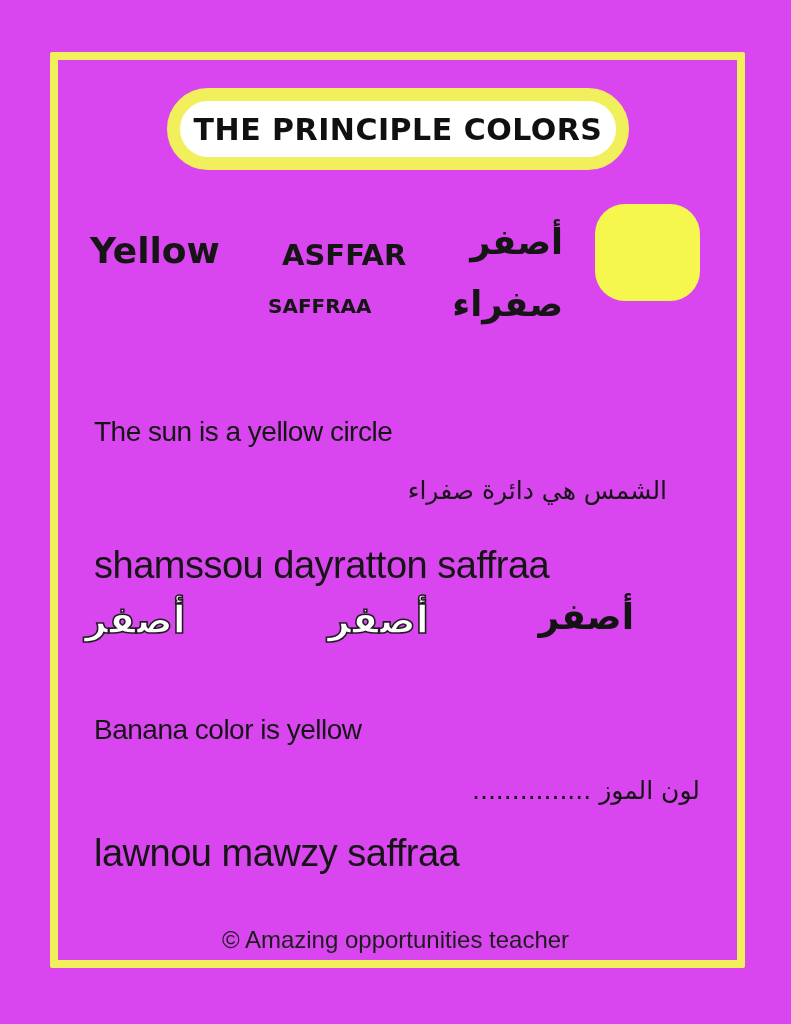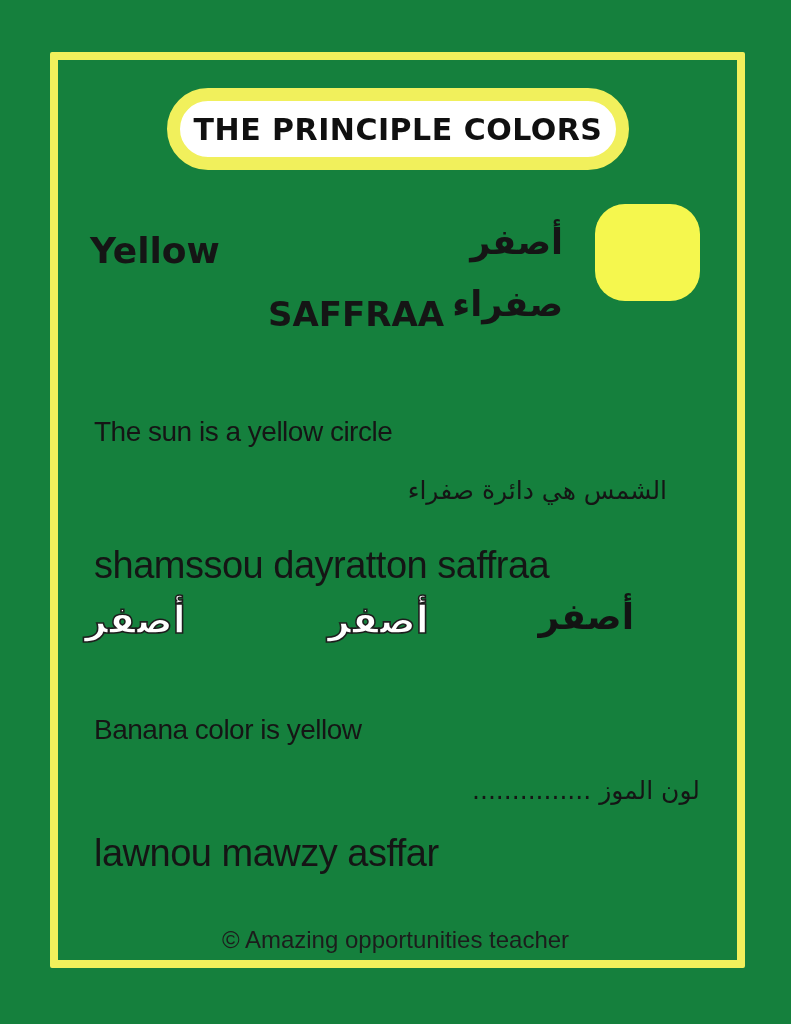--- a/index.html
+++ b/index.html
@@ -4,21 +4,21 @@
 <style>
   html, body {
     margin: 0;
     padding: 0;
     background: #ffffff;
   }
   .page {
     position: relative;
     width: 791px;
     height: 1024px;
-    background: #15803d;
+    background: #d946ef;
     overflow: hidden;
     font-family: "Liberation Sans", sans-serif;
     color: #151515;
   }
   .page * { box-sizing: border-box; }
 
   .outer-border {
     position: absolute;
     left: 50px;
     top: 52px;
@@ -68,21 +68,21 @@
     right: 228px; top: 222px;
     font-family: "DejaVu Sans", sans-serif;
     font-weight: bold;
     font-size: 35px;
     direction: rtl;
   }
   .vocab-translit-2 {
     left: 268px; top: 294px;
     font-family: "DejaVu Sans", sans-serif;
     font-weight: bold;
-    font-size: 34px;
+    font-size: 20px;
   }
   .vocab-ar-2 {
     right: 228px; top: 284px;
     font-family: "DejaVu Sans", sans-serif;
     font-weight: bold;
     font-size: 35px;
     direction: rtl;
   }
   .swatch {
     position: absolute;
@@ -162,32 +162,33 @@
 
 <div class="page">
 
   <div class="outer-border" style="border-color: rgb(241, 240, 92);"></div>
 
   <div class="title-box" style="border-color: rgb(241, 240, 92);">
     <span class="title-text">THE PRINCIPLE COLORS</span>
   </div>
 
   <span class="abs vocab-en">Yellow</span>
+  <span class="abs vocab-translit-1">ASFFAR</span>
   <span class="abs vocab-ar-1" dir="rtl">أصفر</span>
   <span class="abs vocab-translit-2">SAFFRAA</span>
   <span class="abs vocab-ar-2" dir="rtl">صفراء</span>
   <div class="swatch" style="background-color: rgb(245, 247, 78);"></div>
 
   <span class="abs sentence-en example-en">The sun is a yellow circle</span>
   <span class="abs sentence-ar example-ar" dir="rtl">الشمس هي دائرة صفراء</span>
   <span class="abs translit example-translit">shamssou dayratton saffraa</span>
 
   <span class="abs trace-word trace-solid" dir="rtl">أصفر</span>
   <span class="abs trace-word trace-outline trace-outline-middle" dir="rtl">أصفر</span>
   <span class="abs trace-word trace-outline trace-outline-left" dir="rtl">أصفر</span>
 
   <span class="abs sentence-en complete-en">Banana color is yellow</span>
   <span class="abs sentence-ar complete-ar" dir="rtl">لون الموز ...............</span>
-  <span class="abs translit complete-translit">lawnou mawzy asffar</span>
+  <span class="abs translit complete-translit">lawnou mawzy saffraa</span>
 
   <div class="footer-credit">© Amazing opportunities teacher</div>
 
 </div>
 
 </body></html>

